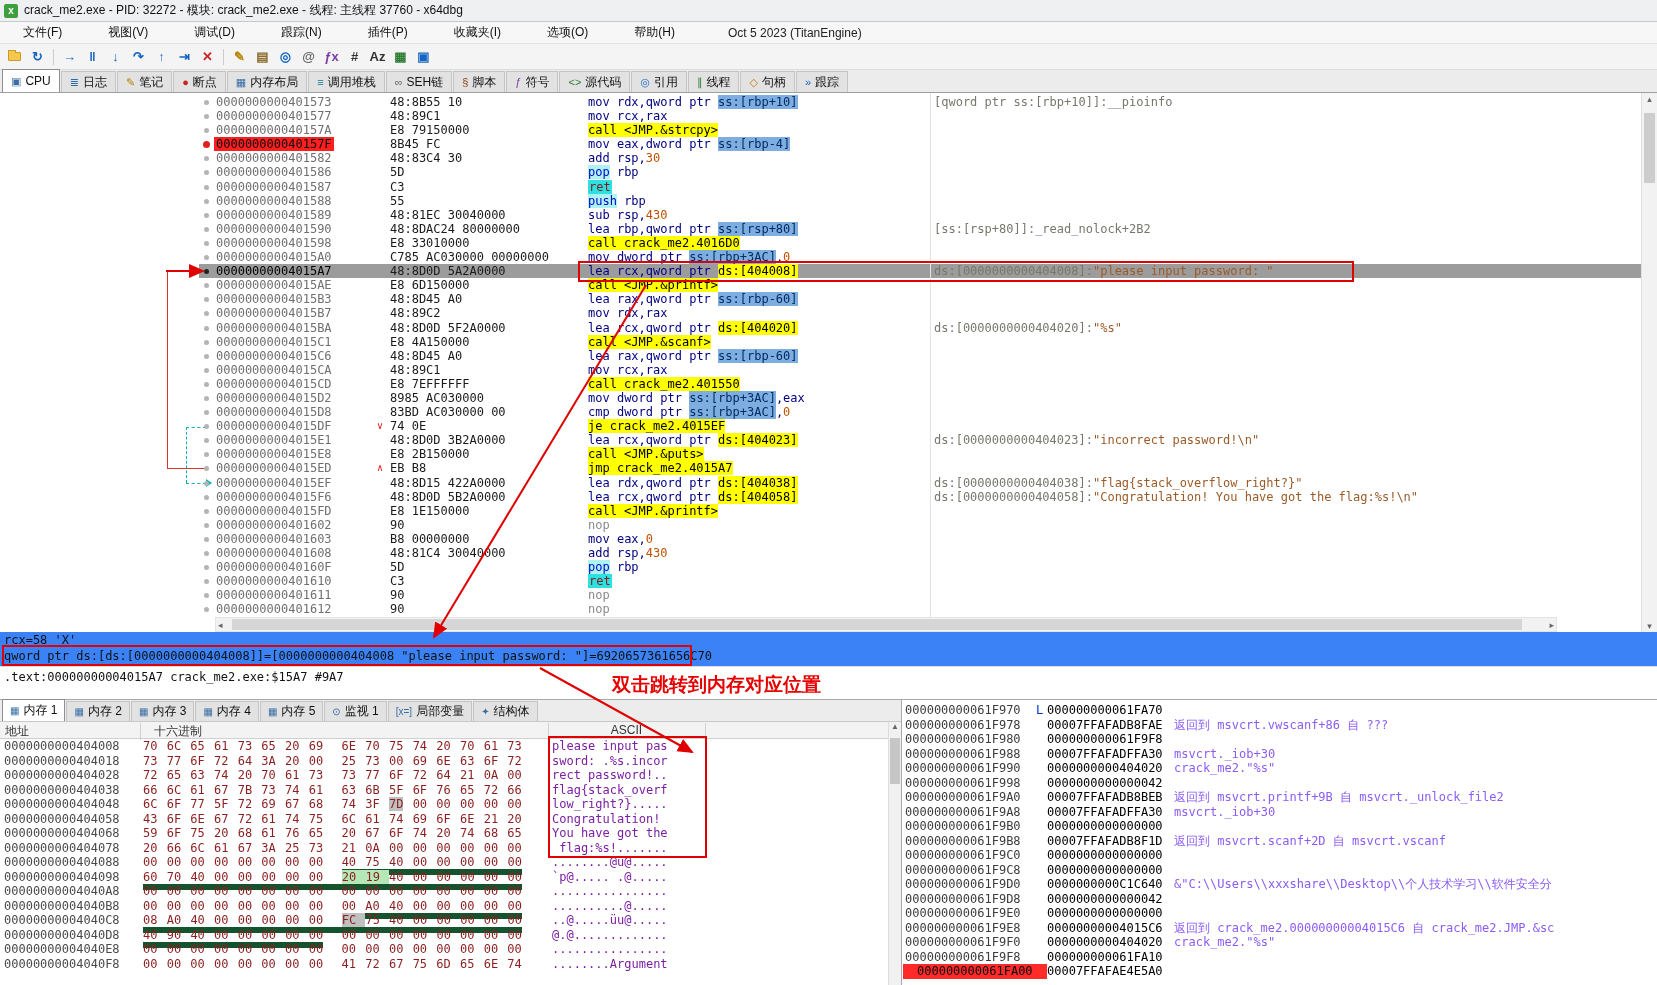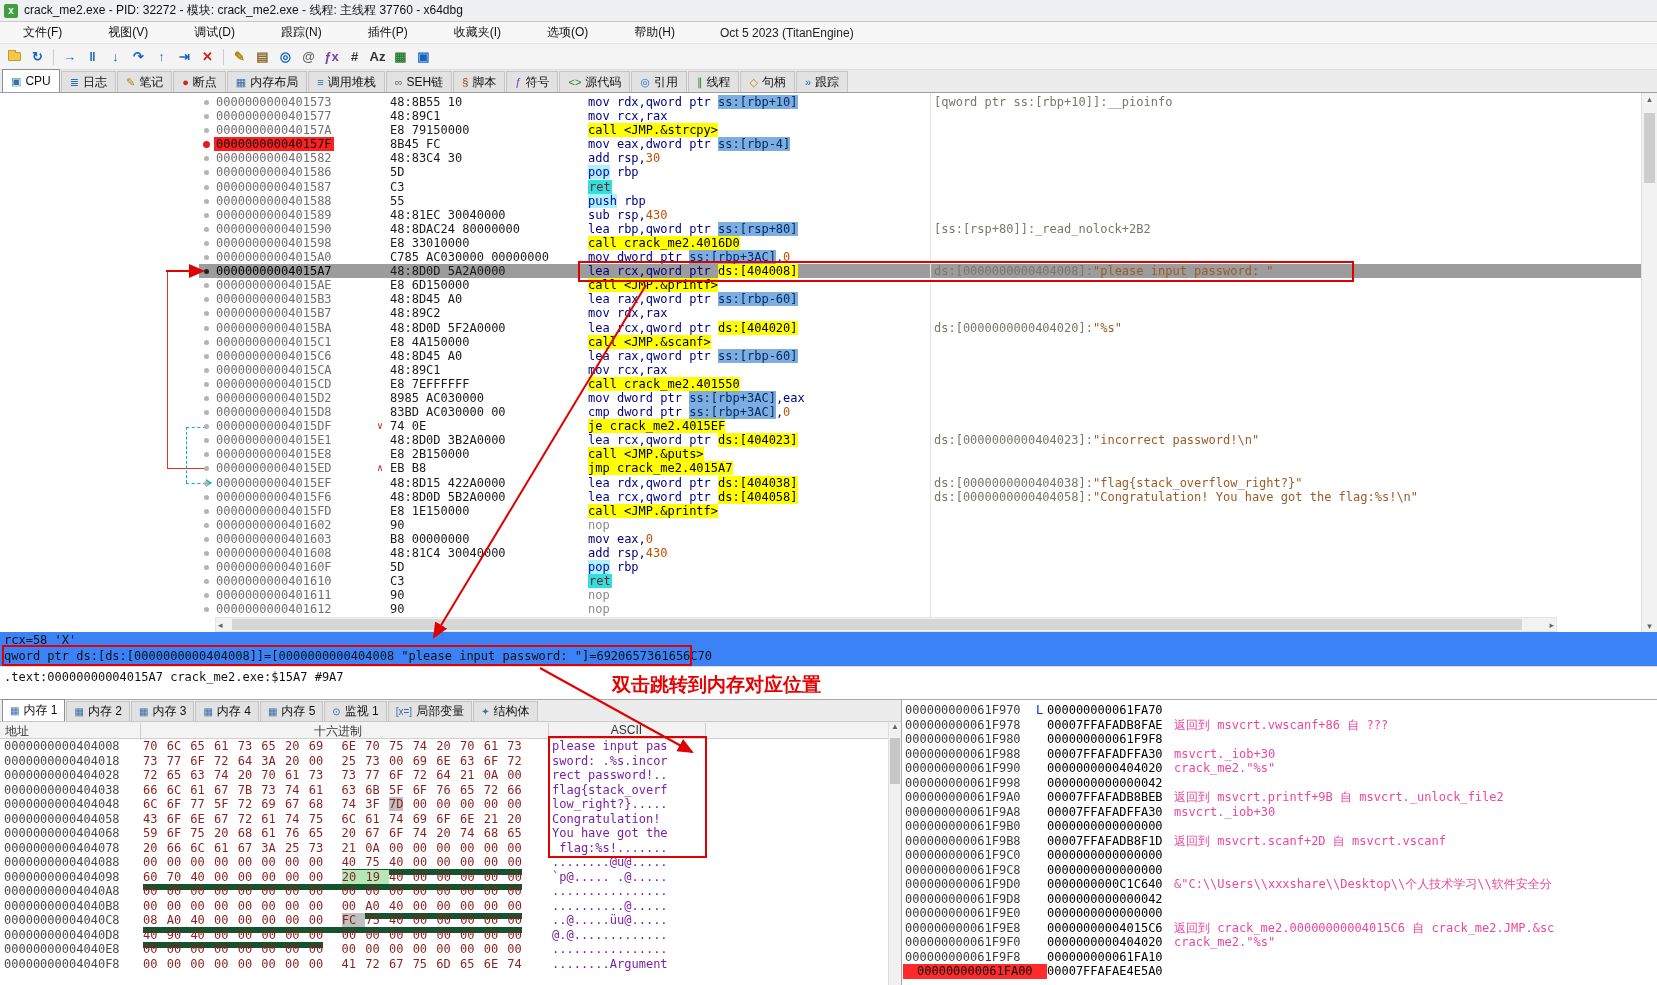--- a/index.html
+++ b/index.html
@@ -4,21 +4,21 @@
 <style>
 *{margin:0;padding:0;box-sizing:border-box}
 html,body{width:1657px;height:985px;overflow:hidden;background:#fff;font-family:"Liberation Sans",sans-serif;color:#111}
 body{position:relative}
 
 #titlebar{position:absolute;left:0;top:0;width:1657px;height:22px;background:#eef0f2;border-bottom:1px solid #c9c9c9;display:flex;align-items:center;padding-left:4px;font-size:12px}
 #app-icon{width:14px;height:14px;background:#3f9f3f;color:#fff;font-size:10px;line-height:14px;text-align:center;border-radius:2px;margin-right:6px;font-weight:bold}
 
 #menubar{position:absolute;left:0;top:22px;width:1657px;height:22px;background:#f7f7f7;border-bottom:1px solid #e3e3e3;display:flex;align-items:center;font-size:12px}
 .menu-item{padding:3px 23px;cursor:default}
-#build-info{margin-left:22px;color:#222}
+#build-info{margin-left:30px;color:#222}
 
 #toolbar{position:absolute;left:0;top:44px;width:1657px;height:26px;background:#f4f4f4;border-bottom:1px solid #dcdcdc;display:flex;align-items:center;padding-left:3px}
 .tbtn{width:21px;height:21px;margin:0 1px;display:flex;align-items:center;justify-content:center;font-size:13px;border-radius:2px;font-weight:bold}
 .tsep{width:1px;height:16px;background:#ccc;margin:0 4px}
 .folder-ic{width:13px;height:9px;background:#f5c84c;border:1px solid #c89b28;border-radius:1px;position:relative}
 .folder-ic::before{content:"";position:absolute;top:-3px;left:-1px;width:6px;height:2px;background:#f5c84c;border:1px solid #c89b28;border-bottom:none}
 
 #tabbar{position:absolute;left:0;top:70px;width:1657px;height:23px;background:#ececec;border-bottom:1px solid #9f9f9f;display:flex;align-items:flex-end;padding-left:2px}
 .tab{height:21px;display:flex;align-items:center;padding:0 8px;font-size:12px;border:1px solid #c4c4c4;border-bottom:none;background:#e2e2e2;margin-right:1px}
 .tab.active{background:#fff;border-color:#8f8f8f;height:23px;z-index:2}
@@ -73,41 +73,41 @@
 #statusline{position:absolute;left:4px;top:670px;font-family:"DejaVu Sans Mono",monospace;font-size:12px;white-space:pre}
 
 #dock-border{position:absolute;left:0;top:699px;width:1657px;height:1px;background:#a8a8a8}
 #btabs{position:absolute;left:0;top:700px;width:901px;height:22px;background:#ececec;border-bottom:1px solid #c8c8c8;display:flex;align-items:flex-end;padding-left:2px}
 .btab{height:20px;display:flex;align-items:center;padding:0 7px;font-size:12px;border:1px solid #c4c4c4;border-bottom:none;background:#e2e2e2;margin-right:1px}
 .btab.active{background:#fff;border-color:#8f8f8f;height:22px}
 .bticon{margin-right:4px;font-size:10px;color:#3a6ea5}
 #memhdr{position:absolute;left:0;top:722px;width:888px;height:17px;background:#f3f3f3;border-bottom:1px solid #d0d0d0;font-size:12px;color:#333}
 #memhdr span{position:absolute;top:1px}
 #mh-addr{left:5px}
-#mh-hex{left:134px;width:408px;text-align:center}
+#mh-hex{left:154px;width:408px;text-align:left}
 #mh-ascii{left:548px;width:157px;text-align:center}
 .hsep{position:absolute;top:0;width:1px;height:17px;background:#cfcfcf}
 #memrows{position:absolute;left:0;top:739px;width:888px;height:246px;overflow:hidden;font-family:"DejaVu Sans Mono",monospace;font-size:12px}
 .mrow{position:relative;height:14.5px;line-height:14.5px;white-space:pre}
 .m-addr{position:absolute;left:4px;color:#4a4a4a}
 .m-hex{position:absolute;left:143px;color:#8b1f1f;word-spacing:2px;white-space:pre}
 .m-ascii{position:absolute;left:552px;color:#7b1fa2}
 .m-hex .u{border-bottom:6px solid #14532d}
 .m-hex .bsel{background:#c0c0c0}
 .m-hex .gsel{background:#b6e7b6}
 #memscroll{position:absolute;left:888px;top:722px;width:13px;height:263px;background:#f1f1f1;border-left:1px solid #ddd;font-size:8px;color:#666;text-align:center}
 #memscroll .thumb{position:absolute;left:1px;top:16px;width:10px;height:46px;background:#c6c6c6}
 #stackpane{position:absolute;left:901px;top:700px;width:756px;height:285px;background:#fff;border-left:1px solid #aaa;overflow:hidden;font-family:"DejaVu Sans Mono",monospace;font-size:12px}
 #stack-rows{position:absolute;left:0;top:3px;width:756px}
 .srow{position:relative;height:14.5px;line-height:14.5px;white-space:pre;overflow:hidden;width:756px}
 .s-addr{position:absolute;left:3px;color:#3c3c3c}
 .sp-addr{background:#ff2a2a;color:#0a0a0a;padding:0 14px;margin-left:-2px}
 .s-mark{position:absolute;left:134px;color:#0033cc}
 .s-val{position:absolute;left:145px;color:#000}
-.s-cmt{position:absolute;left:272px;color:#ec4899}
+.s-cmt{position:absolute;left:272px;color:#8b5cf6}
 
 .ann-box{position:absolute;border:2px solid #e00000;z-index:55;pointer-events:none}
 #ann-box1{left:578px;top:261px;width:776px;height:21px}
 #ann-box2{left:2px;top:645px;width:690px;height:21px}
 #ann-box3{left:548px;top:736px;width:159px;height:122px}
 #ann-svg{position:absolute;left:0;top:0;z-index:60;pointer-events:none}
 #ann-label{position:absolute;left:612px;top:672px;font-size:19px;font-weight:bold;color:#e60000;z-index:62}
 </style>
 </head>
 <body>

